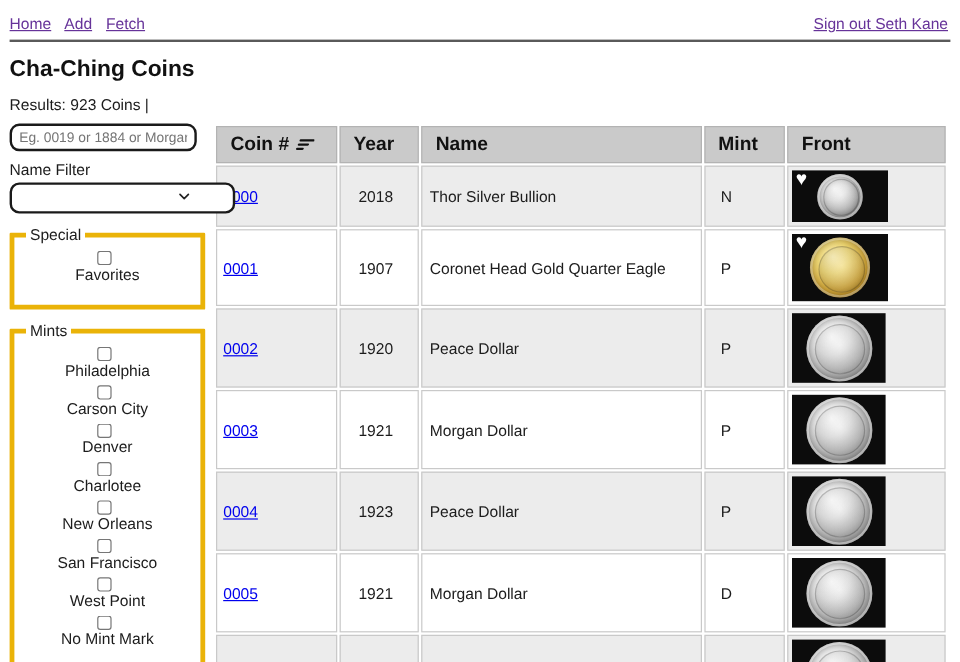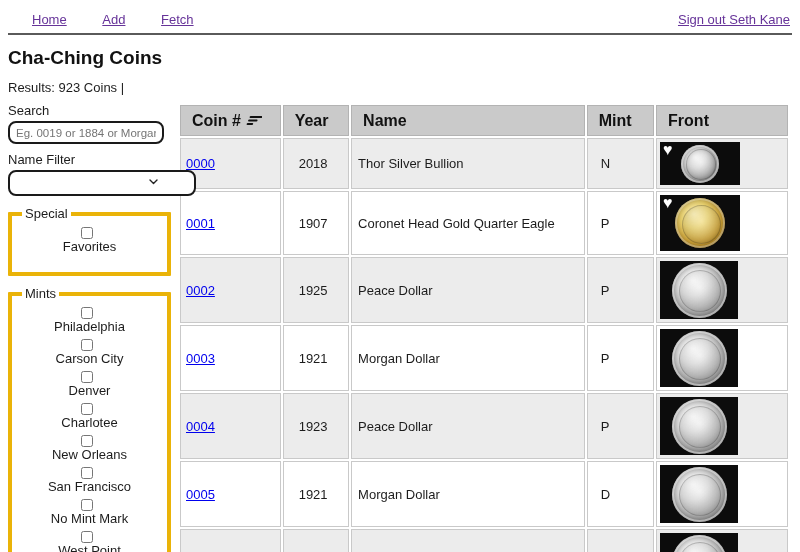--- a/index.html
+++ b/index.html
@@ -6,21 +6,21 @@
   html,body { margin:0; padding:0; }
   body {
     width:800px; height:552px; overflow:hidden; background:#fff;
     font-family:"Liberation Sans", sans-serif; font-size:13px; color:#1c1c1c;
   }
   .page { padding:8px 8px 0 8px; }
 
   
   .topbar { display:flex; justify-content:space-between; align-items:flex-end; padding:4px 2px 6px 0; }
   .topbar a { color:#663399; text-decoration:underline; font-size:13px; }
-  .nav-left a { margin-right:8px;margin-left:24px; }
+  .nav-left a { margin-right:8px; }
   .rule { border:none; border-top:2px solid #5a5a5a; margin:0; }
 
   h1 { font-size:19px; font-weight:bold; margin:12px 0 0 0; color:#111; }
   .results { margin-top:11px; font-size:13px; }
 
   .main { display:flex; align-items:flex-start; margin-top:8px; }
 
   
   .sidebar { width:170px; flex:none; }
   .field-label { display:block; margin:0 0 3px 0; }
@@ -106,21 +106,20 @@
     </div>
   </div>
   <hr class="rule">
 
   <h1>Cha-Ching Coins</h1>
   <div class="results">Results: 923 Coins |</div>
 
   <div class="main">
 
     <div class="sidebar">
-      <span class="field-label">Search</span>
       <input class="search-input" type="text" placeholder="Eg. 0019 or 1884 or Morgan" style="">
 
       <div class="nf-block">
         <span class="field-label">Name Filter</span>
         <div class="select-wrap">
           <select class="name-select">
             <option value=""></option>
           </select>
           <span class="chev">
             <svg width="11" height="11" viewBox="0 0 11 11">
@@ -160,25 +159,25 @@
             <div class="check-row">
               <input type="checkbox" style="">
               <span class="check-label">New Orleans</span>
             </div>
             <div class="check-row">
               <input type="checkbox" style="">
               <span class="check-label">San Francisco</span>
             </div>
             <div class="check-row">
               <input type="checkbox" style="">
+              <span class="check-label">West Point</span>
+            </div>
+            <div class="check-row">
+              <input type="checkbox" style="">
               <span class="check-label">No Mint Mark</span>
-            </div>
-            <div class="check-row">
-              <input type="checkbox" style="">
-              <span class="check-label">West Point</span>
             </div>
           </div>
       </fieldset>
 
       <button class="reset-btn">
         <span style="line-height:0;">
           <svg width="15" height="11" viewBox="0 0 15 11">
               <g transform="skewX(-14)" stroke="#222" stroke-width="1.7" stroke-linecap="round">
                 <line x1="5" y1="2.2" x2="15" y2="2.2"></line>
                 <line x1="4.4" y1="5.5" x2="11.5" y2="5.5"></line>
@@ -245,21 +244,21 @@
                 <div class="coin-box" style="width: 80px; height: 56px;">
                   <div class="coin gold" style="width: 50px; height: 50px;">
                     <div class="coin-inner"></div>
                   </div>
                   <span class="heart">♥</span>
                 </div>
               </td>
             </tr>
             <tr class="odd">
               <td class="col-num"><a href="#" class="coin-link">0002</a></td>
-              <td class="col-year">1925</td>
+              <td class="col-year">1920</td>
               <td class="col-name">Peace Dollar</td>
               <td class="col-mint">P</td>
               <td class="col-front">
                 <div class="coin-box" style="width: 78px; height: 58px;">
                   <div class="coin silver" style="width: 55px; height: 55px;">
                     <div class="coin-inner"></div>
                   </div>
                 </div>
               </td>
             </tr>

